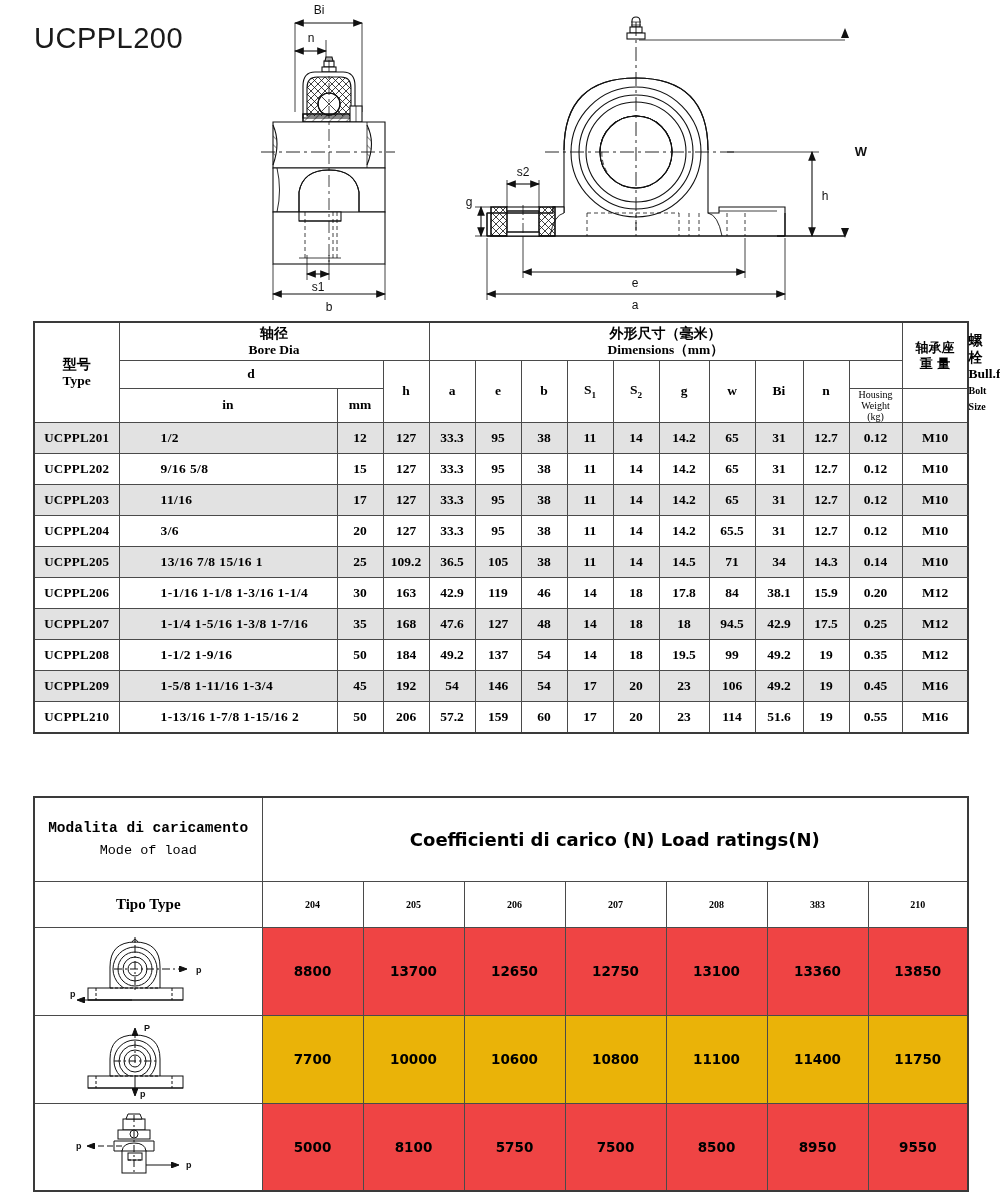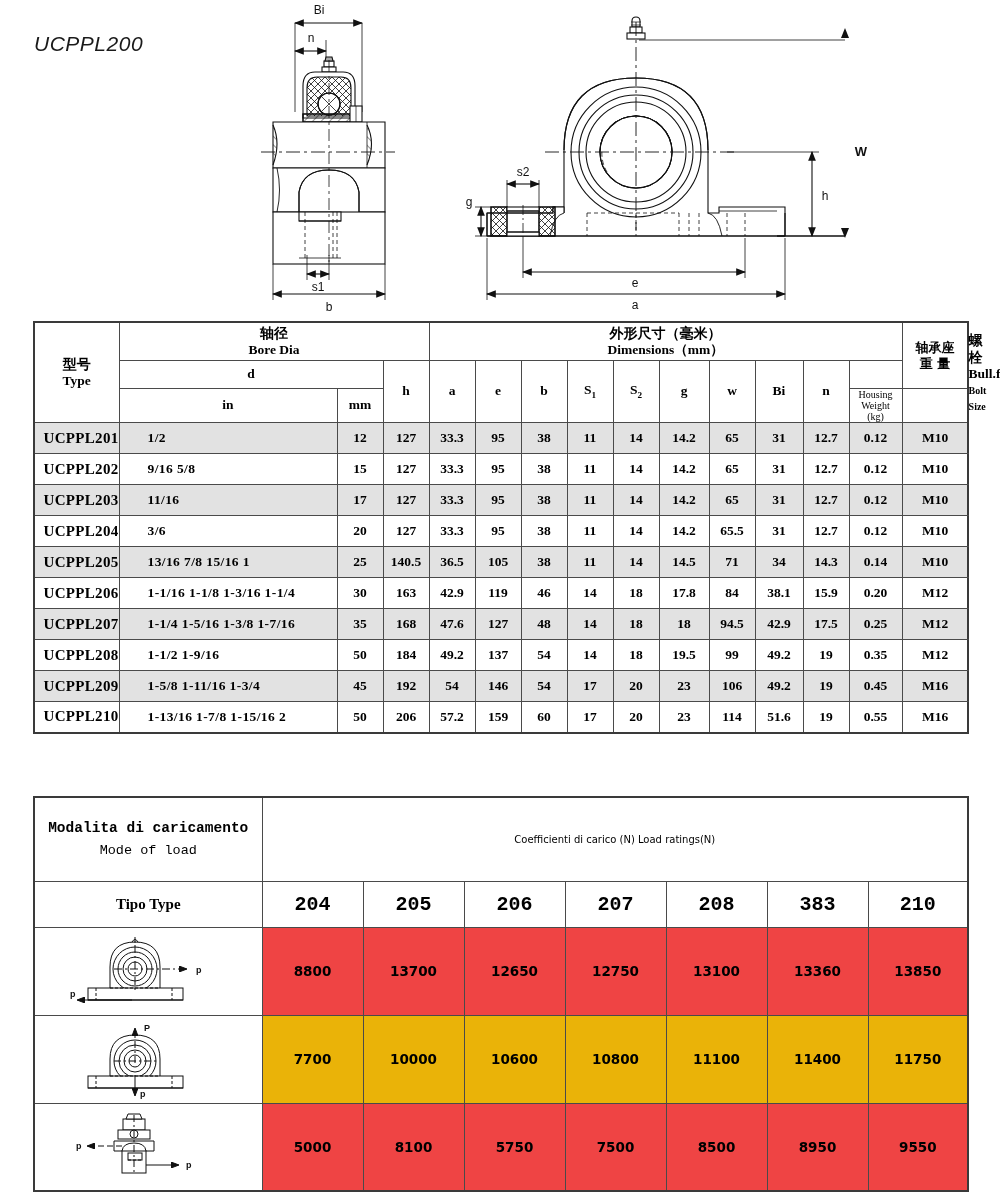--- a/index.html
+++ b/index.html
@@ -12,27 +12,26 @@
   }
   #page {
     position: relative;
     width: 1000px; height: 1200px;
     overflow: hidden;
   }
 
   
   #title {
     position: absolute;
-    left: 34px; top: 32px;
+    left: 34px; top: 22px;
     font-family: "Liberation Sans", sans-serif;
-    font-size: 21px;
+    font-size: 29px;
     font-weight: 400;
     letter-spacing: 0.5px;
     color: #1a1a1a;
-    font-style: italic;
   }
 
   
   #drawings {
     position: absolute;
     left: 255px; top: 0px;
     width: 640px; height: 315px;
   }
   #drawings svg { display: block; }
 
@@ -69,28 +68,27 @@
     font-weight: bold;
     font-family: "Liberation Serif", serif;
   }
   #dim-table .hdr-sm {
     font-size: 10px;
     font-weight: normal;
     font-family: "Liberation Serif", serif;
     line-height: 1.12;
   }
   #dim-table .typecell {
-    font-size: 15px;
+    font-size: 13px;
     letter-spacing: 0.3px;
     font-family: "Liberation Serif", serif;
-    text-align: right;
   }
   #dim-table .incell {
     text-align: left;
-    padding-left: 28px;
+    padding-left: 41px;
     font-size: 13.5px;
     letter-spacing: 0.4px;
   }
   #dim-table tr.shade td { background: #e2e2e2; }
   #dim-table tr.plain td { background: #ffffff; }
   .sub { font-size: 0.68em; vertical-align: sub; }
 
   
   #load-table-wrap {
     position: absolute;
@@ -105,34 +103,34 @@
     line-height: 1.55;
     font-family: Liberation Mono, monospace;
     font-weight: bold;
   }
   #load-table .lt-head-left .sub-en {
     font-weight: normal;
     font-size: 13.5px;
   }
   #load-table .lt-head-right {
     height: 84px;
-    font-size: 10px;
+    font-size: 18px;
     font-family: "DejaVu Sans", sans-serif;
-    font-weight: normal;
+    font-weight: bold;
   }
   #load-table .lt-type {
     height: 46px;
     font-size: 15px;
     font-family: "Liberation Serif", serif;
     font-weight: bold;
   }
   #load-table .lt-size {
     height: 46px;
-    font-size: 20px;
-    font-family: Liberation Mono, monospace;
+    font-size: 10px;
+    font-family: Liberation Serif, serif;
     font-weight: bold;
   }
   #load-table td.lt-val {
     height: 88px;
     font-size: 13.5px;
     font-family: "DejaVu Sans", sans-serif;
     font-weight: bold;
   }
   #load-table tr.shade td.lt-val { background: #ef4444; }
   #load-table tr.plain td.lt-val { background: #eab308; }
@@ -470,21 +468,21 @@
             <td>65.5</td>
             <td>31</td>
             <td>12.7</td>
             <td>0.12</td>
             <td>M10</td>
           </tr>
           <tr class="shade">
             <td class="typecell">UCPPL205</td>
             <td class="incell">13/16  7/8  15/16  1</td>
             <td>25</td>
-            <td>140.5</td>
+            <td>109.2</td>
             <td>36.5</td>
             <td>105</td>
             <td>38</td>
             <td>11</td>
             <td>14</td>
             <td>14.5</td>
             <td>71</td>
             <td>34</td>
             <td>14.3</td>
             <td>0.14</td>

